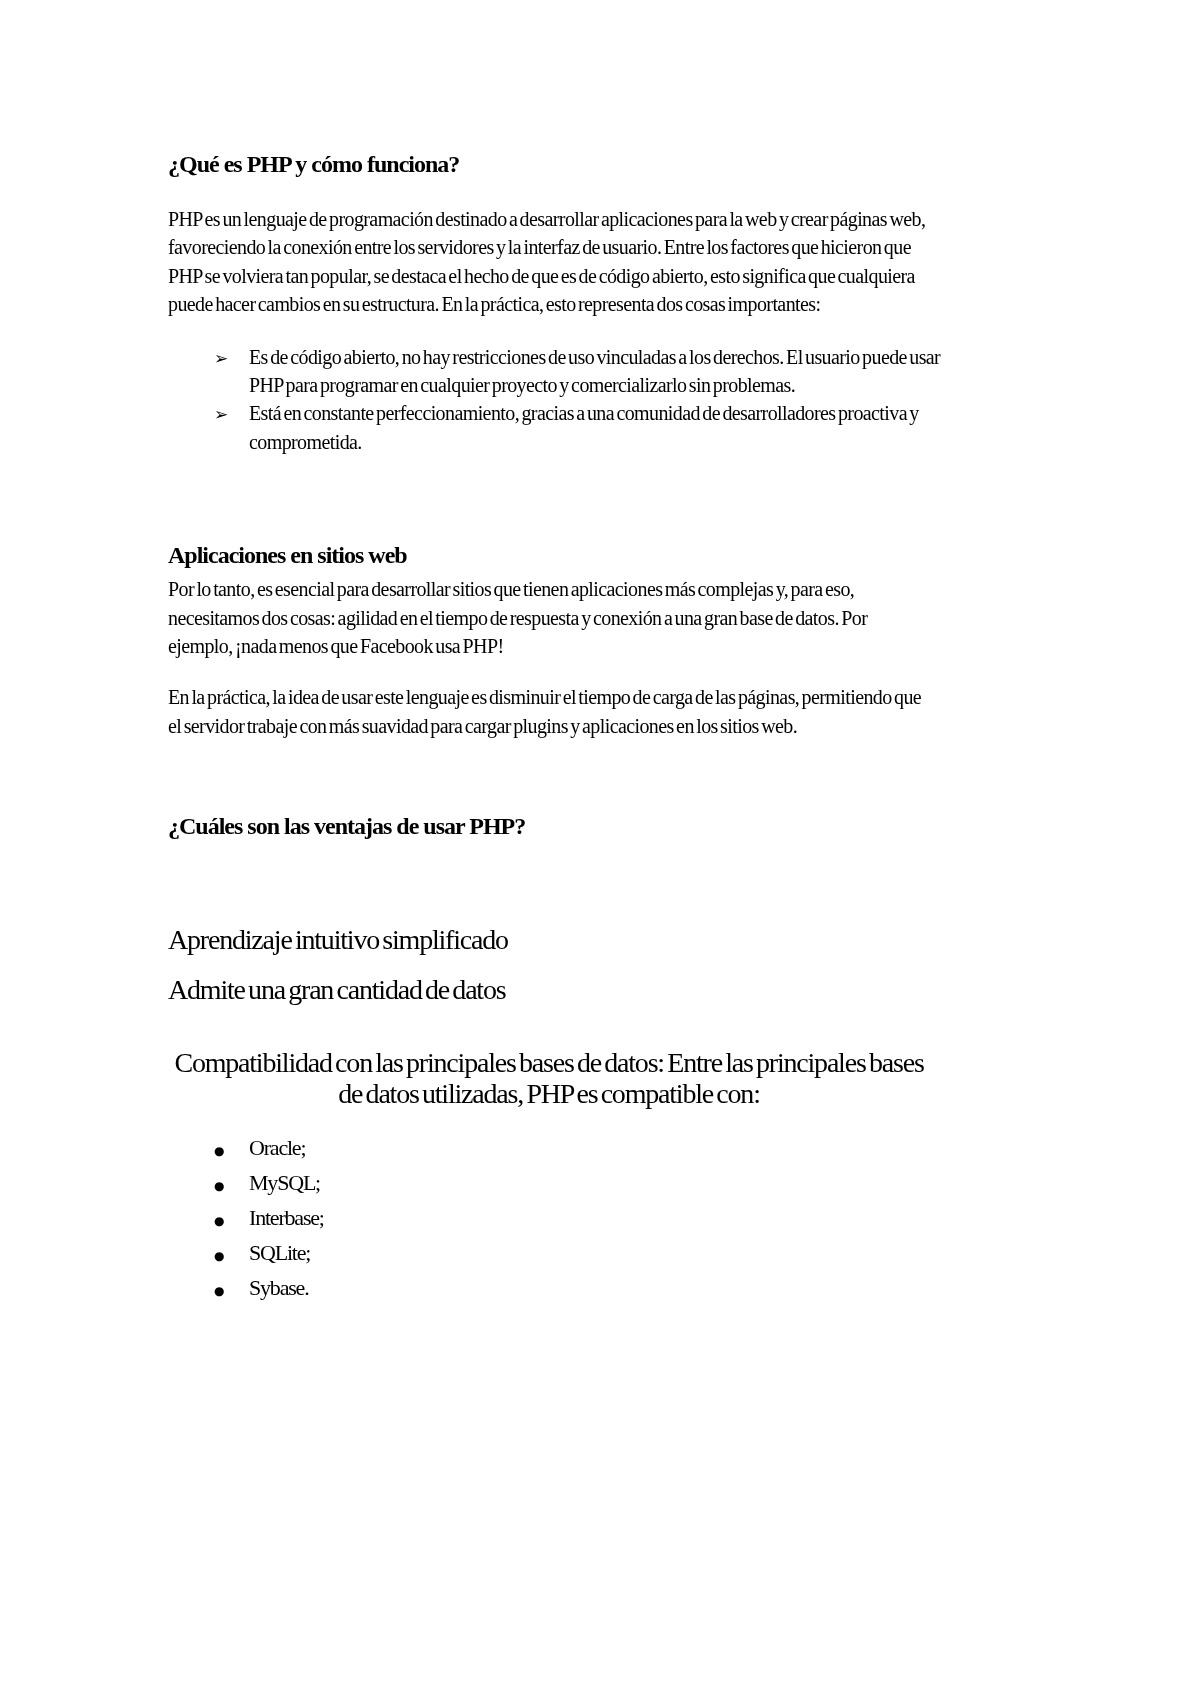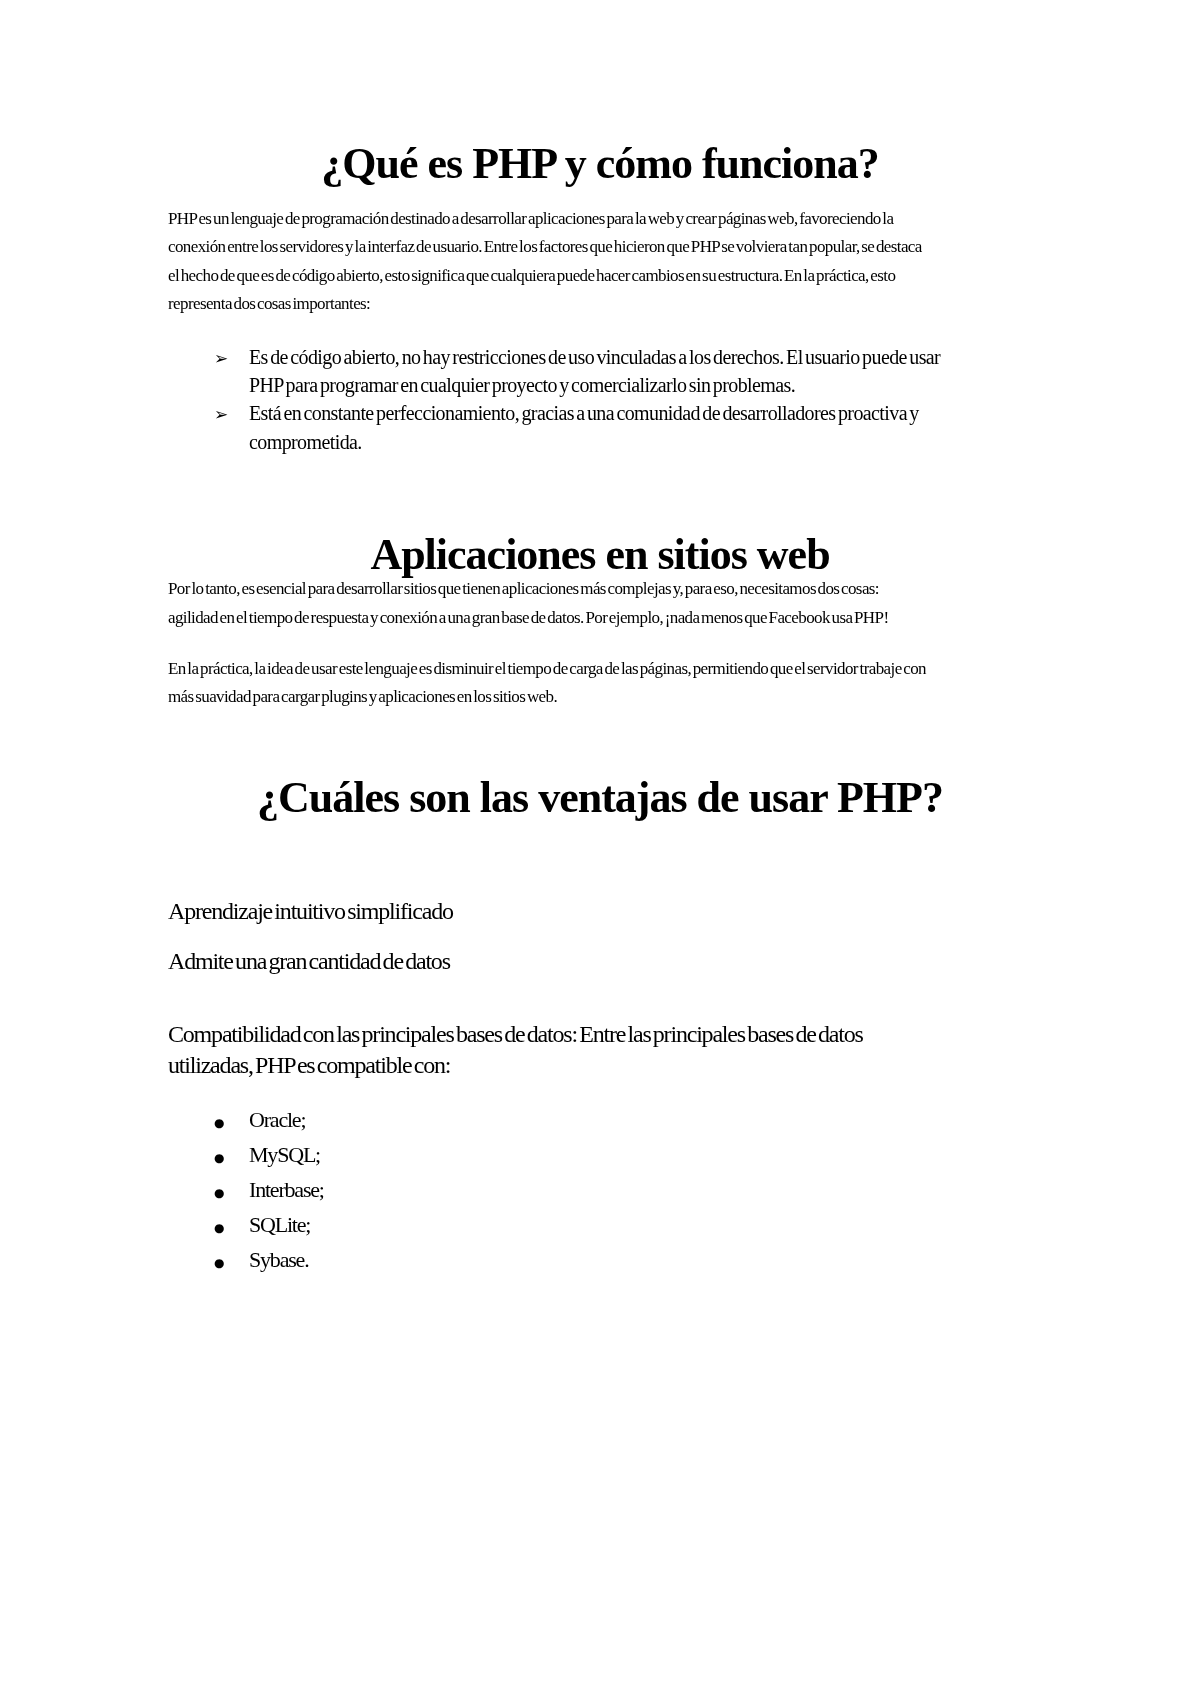--- a/index.html
+++ b/index.html
@@ -11,32 +11,32 @@
     font-family: "Liberation Serif", serif;
     overflow: hidden;
   }
   .page {
     box-sizing: border-box;
     width: 1200px;
     height: 1698px;
     padding: 144px 168px 0 168px;
   }
   h1, h2 {
-    font-size: 44px;
+    font-size: 24px;
     line-height: 40px;
     font-weight: bold;
-    text-align: center;
+    text-align: left;
     letter-spacing: -1px;
     margin: 0;
   }
   h1 { margin: 0 0 21px 0; }
   h2.apps-heading { margin: 79px 0 0 0; }
   h2.ventajas-heading { margin: 66px 0 78px 0; }
   p.body {
-    font-size: 17px;
+    font-size: 20px;
     line-height: 28.4px;
     letter-spacing: -0.6px;
     word-spacing: -2px;
     margin: 0 0 27px 0;
     width: 762px;
   }
   p.body.intro { margin-bottom: 0; }
   p.body.last { margin-bottom: 0; }
   p.body.mid2 { margin-bottom: 23px; }
   ul.arrow-list {
@@ -53,28 +53,28 @@
     word-spacing: -2px;
   }
   .marker-arrow {
     font-family: "DejaVu Sans", sans-serif;
     font-size: 17px;
     width: 35px;
     flex: 0 0 35px;
   }
   ul.arrow-list .li-text { width: 700px; }
   p.adv {
-    font-size: 24px;
+    font-size: 28px;
     line-height: 31px;
     letter-spacing: -1.2px;
     word-spacing: -2.5px;
     margin: 0 0 19px 0;
     width: 762px;
   }
-  p.adv.compat { margin-top: 42px; margin-bottom: 0; }
+  p.adv.compat { margin-top: 42px; margin-bottom: 0; text-align: center; }
   ul.disc-list {
     list-style: none;
     margin: 23px 0 0 46px;
     padding: 0;
   }
   ul.disc-list li {
     display: flex;
     align-items: baseline;
     font-size: 22px;
     line-height: 31px;

